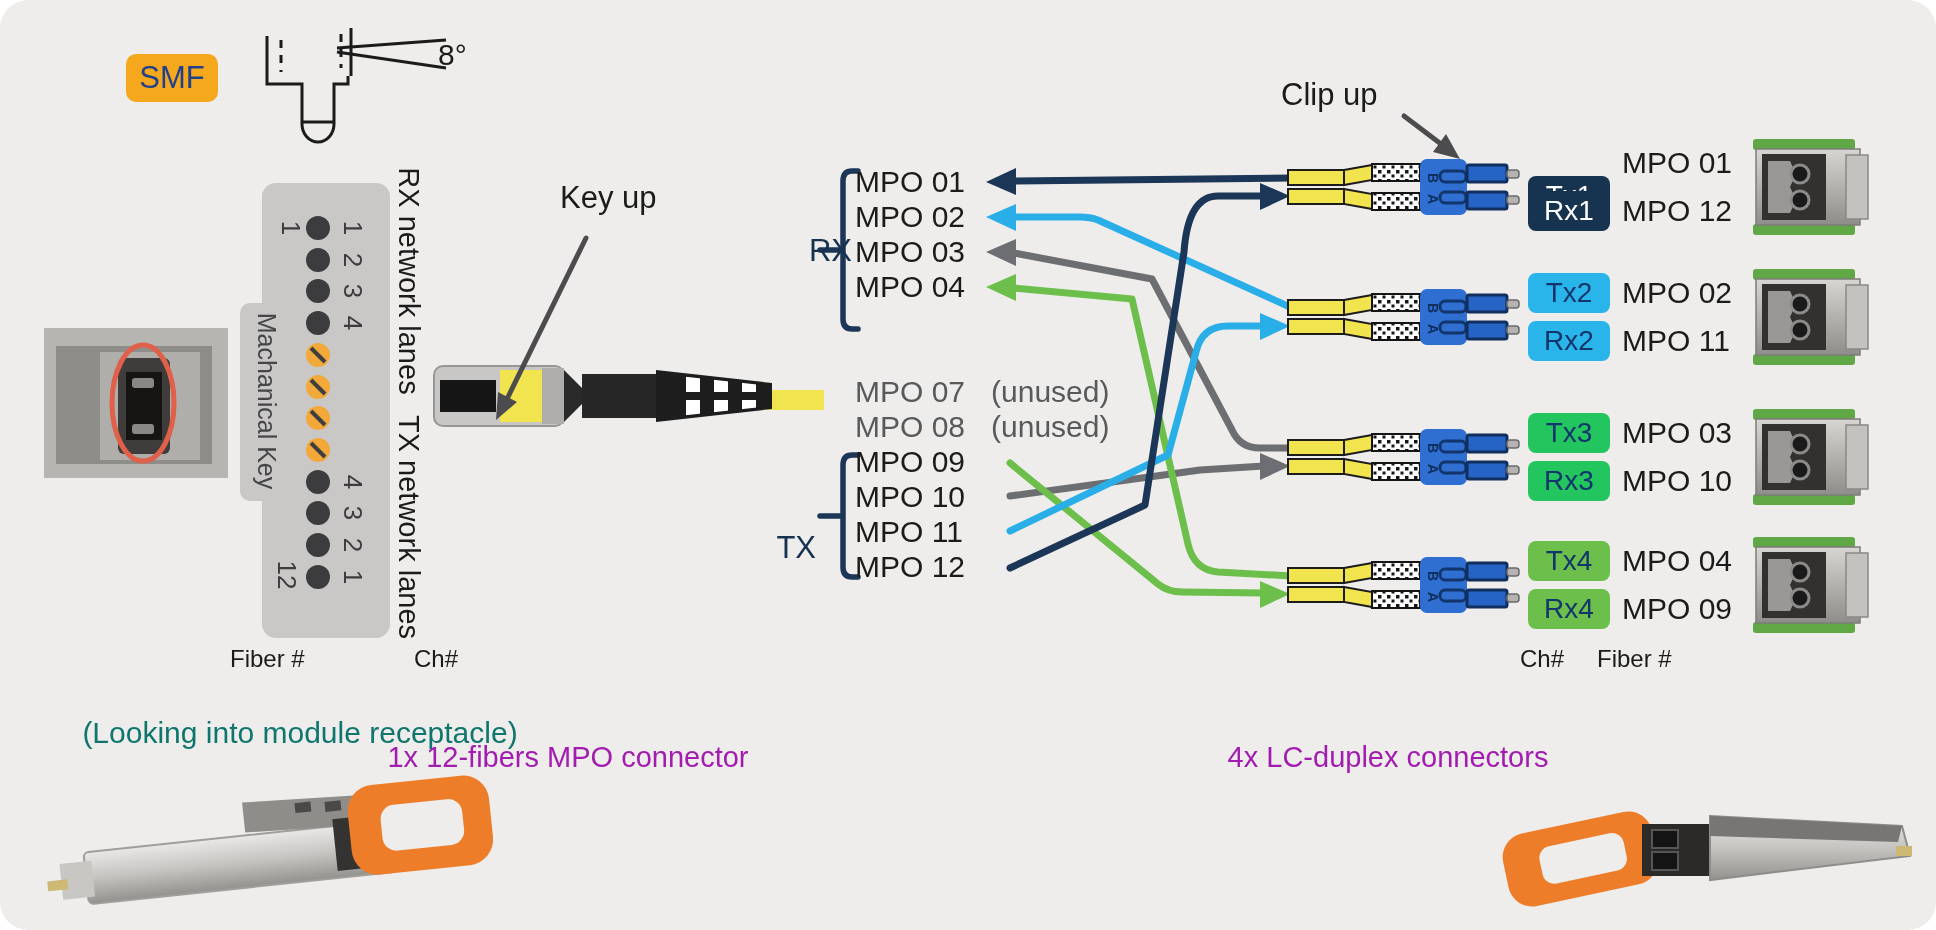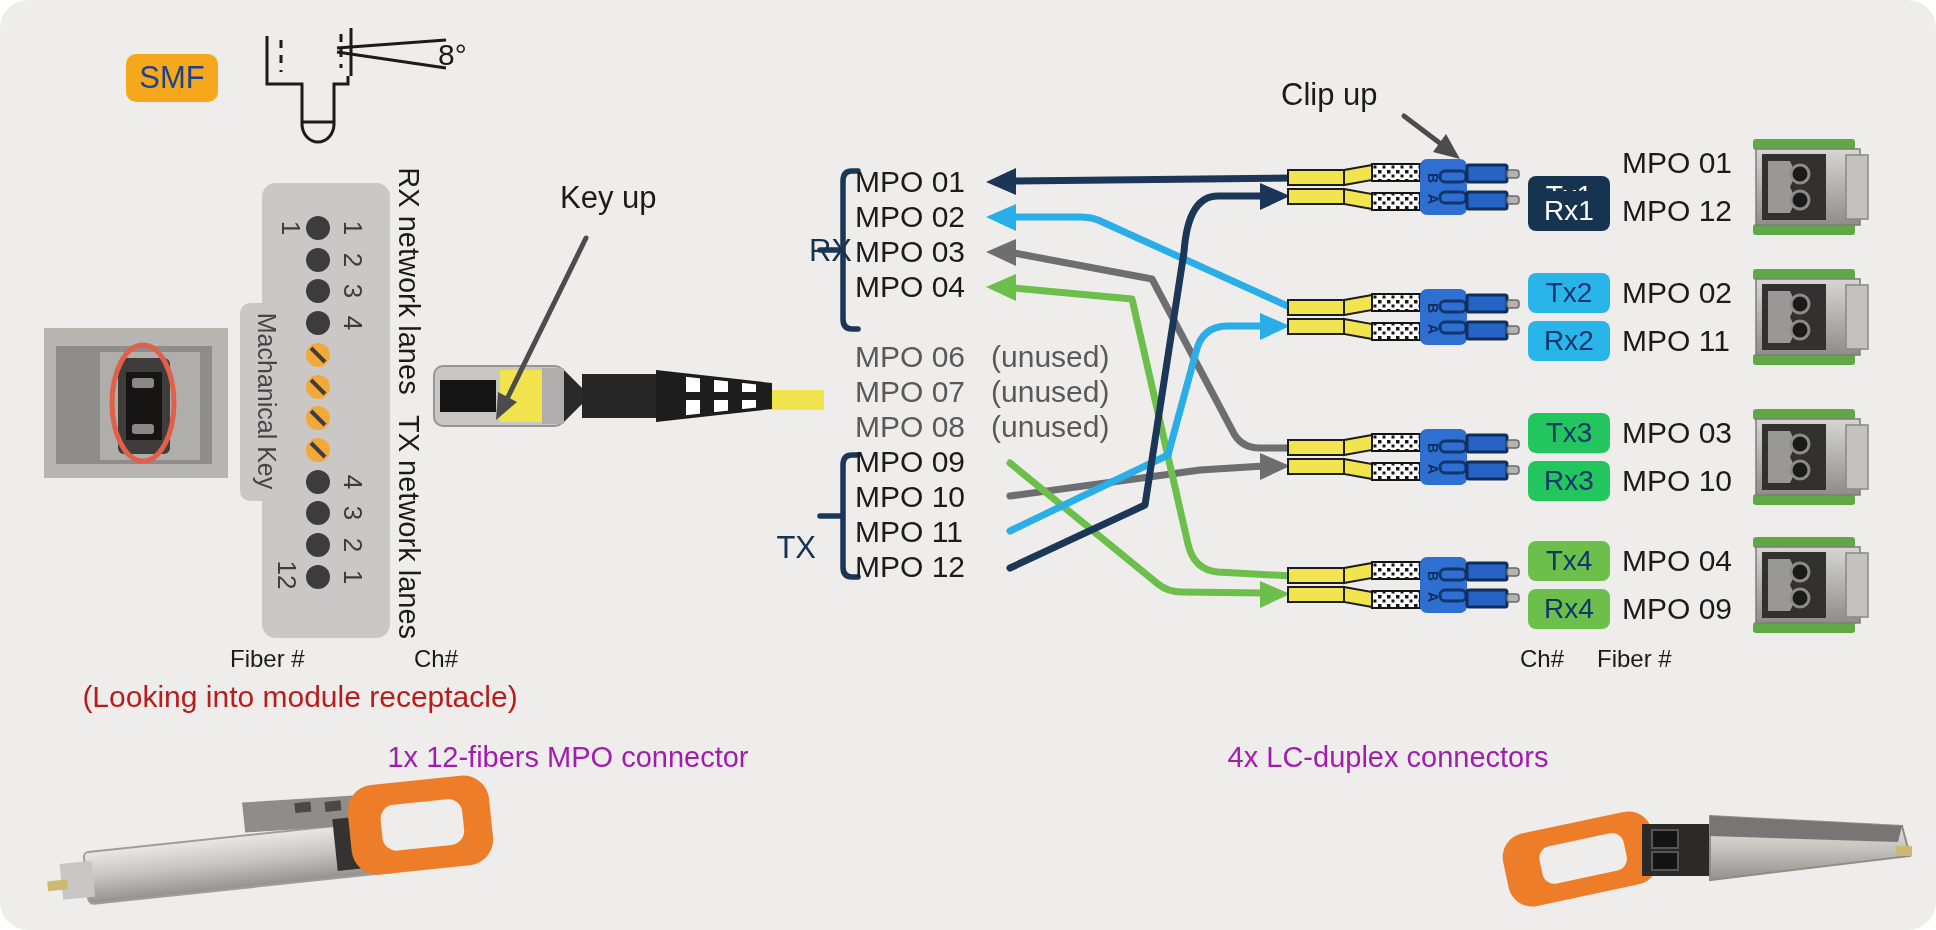--- a/index.html
+++ b/index.html
@@ -21,21 +21,21 @@
   .mpo-row .note{margin-left:26px;color:#58595b;}
   .badge{position:absolute;left:1528px;width:82px;height:40px;border-radius:8px;font-size:28px;
          display:flex;align-items:center;justify-content:center;}
   .badge.g1{background:#16334f;color:#ffffff;}
   .badge.g2{background:#29b5ea;color:#12356b;}
   .badge.g3{background:#22c55e;color:#12356b;text-align:center;}
   .badge.g4{background:#6cbf4b;color:#12356b;}
   .fiber-tag{position:absolute;left:1622px;height:40px;line-height:40px;font-size:30px;color:#1b1b1b;white-space:nowrap;}
   .col-label{position:absolute;top:645px;font-size:24px;color:#1b1b1b;white-space:nowrap;}
   .caption{position:absolute;top:741px;font-size:29px;color:#a21caf;text-align:center;}
-  .looking{position:absolute;left:20px;top:680px;width:560px;text-align:center;font-size:30px;color:#b91c1c;}
+  .looking{position:absolute;left:20px;top:716px;width:560px;text-align:center;font-size:30px;color:#0f766e;}
 </style>
 </head>
 <body>
 
 <div class="canvas">
 
   <svg class="layer" width="1936" height="930" viewBox="0 0 1936 930">
     <defs>
       <linearGradient id="silver" x1="0" y1="0" x2="0" y2="1">
         <stop offset="0" stop-color="#e9e8e6"></stop>
@@ -244,21 +244,20 @@
   <div class="vdigit" style="left:352px;top:545px;">2</div>
   <div class="vdigit" style="left:352px;top:577px;">1</div>
 
   <div class="dirlabel" style="left:794px;top:233px;">RX</div>
   <div class="dirlabel" style="left:758px;top:498px;margin-top:32px;">TX</div>
 
   <div class="mpo-row" style="top:163px;"><span>MPO 01</span><span class="note"></span></div>
   <div class="mpo-row" style="top:198px;"><span>MPO 02</span><span class="note"></span></div>
   <div class="mpo-row" style="top:233px;"><span>MPO 03</span><span class="note"></span></div>
   <div class="mpo-row" style="top:268px;"><span>MPO 04</span><span class="note"></span></div>
-  <div class="mpo-row dim" style="top:338px;"><span>MPO 06</span><span class="note">(unused)</span></div>
   <div class="mpo-row dim" style="top:373px;"><span>MPO 07</span><span class="note">(unused)</span></div>
   <div class="mpo-row dim" style="top:408px;"><span>MPO 08</span><span class="note">(unused)</span></div>
   <div class="mpo-row" style="top:443px;"><span>MPO 09</span><span class="note"></span></div>
   <div class="mpo-row" style="top:478px;"><span>MPO 10</span><span class="note"></span></div>
   <div class="mpo-row" style="top:513px;"><span>MPO 11</span><span class="note"></span></div>
   <div class="mpo-row" style="top:548px;"><span>MPO 12</span><span class="note"></span></div>
 
   <div class="badge g1" style="top:143px;margin-top:33px;">Tx1</div>
   <div class="badge g1" style="top:191px;">Rx1</div>
   <div class="fiber-tag" style="top:143px;">MPO 01</div>

